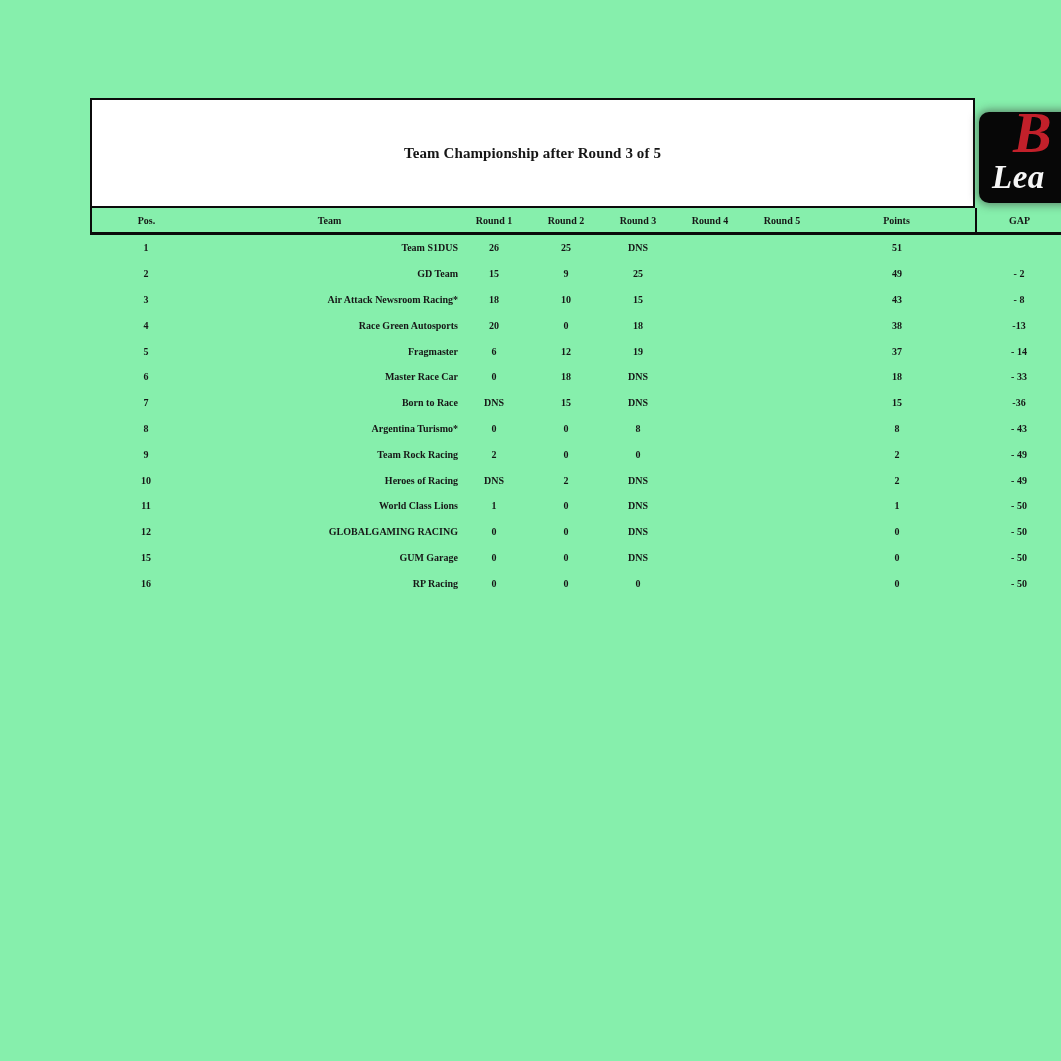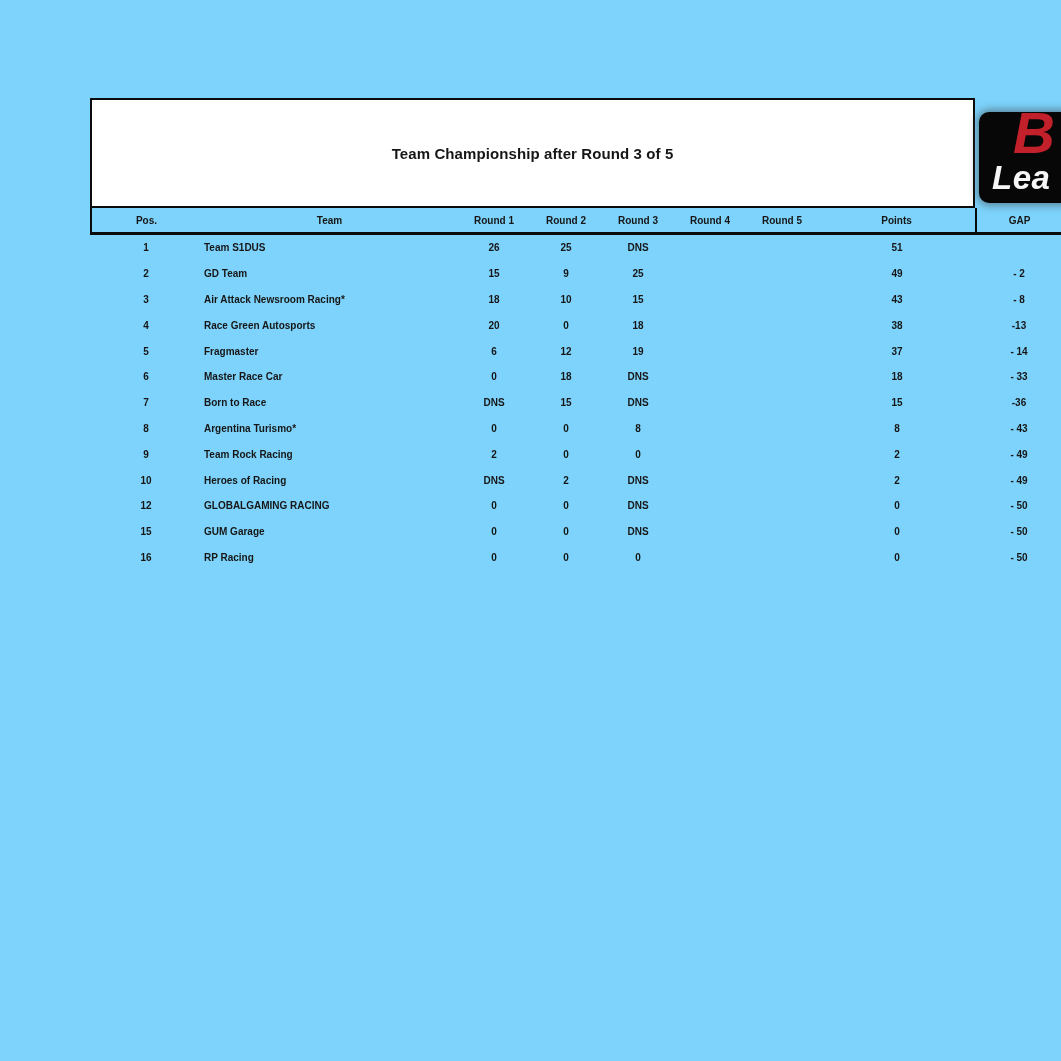--- a/index.html
+++ b/index.html
@@ -1,21 +1,21 @@
 <!DOCTYPE html>
 <html><head>
 <meta charset="utf-8">
 <style>
   html,body{margin:0;padding:0;background:#ffffff;}
   .canvas{
     position:relative;
     width:1061px;height:1061px;
-    background:#7dd3fc;
+    background:#86efac;
     overflow:hidden;
-    font-family:Liberation Sans, sans-serif;
+    font-family:Liberation Serif, serif;
     font-weight:700;
     color:#161616;
   }
   
   .title-box{
     position:absolute;left:90px;top:98px;
     width:885px;height:110px;
     box-sizing:border-box;
     border:2.5px solid #0b0b0b;
     display:flex;align-items:center;justify-content:center;
@@ -55,21 +55,21 @@
   .standings thead th{
     height:24px;
     border-bottom:3.5px solid #0b0b0b;
     vertical-align:middle;
   }
   .standings thead th.c-pos{border-left:2.5px solid #0b0b0b;}
   .standings thead th.c-points{border-right:2.5px solid #0b0b0b;}
   .standings tbody td{height:25.8px;vertical-align:middle;}
   .c-pos{text-align:center;}
   th.c-team{text-align:center;}
-  td.c-team{text-align:left;padding-left:3px;}
+  td.c-team{text-align:right;padding-left:3px;}
   .c-round{text-align:center;}
   .c-points{text-align:center;}
   .c-gap{text-align:center;padding-right:17px;}
 </style>
 </head>
 <body>
 
 <div class="canvas">
 
   <div class="title-box">
@@ -220,20 +220,31 @@
       <td class="c-team">Heroes of Racing</td>
       <td class="c-round">DNS</td>
       <td class="c-round">2</td>
       <td class="c-round">DNS</td>
       <td class="c-round"></td>
       <td class="c-round"></td>
       <td class="c-points">2</td>
       <td class="c-gap">- 49</td>
     </tr>
 
+    <tr>
+      <td class="c-pos">11</td>
+      <td class="c-team">World Class Lions</td>
+      <td class="c-round">1</td>
+      <td class="c-round">0</td>
+      <td class="c-round">DNS</td>
+      <td class="c-round"></td>
+      <td class="c-round"></td>
+      <td class="c-points">1</td>
+      <td class="c-gap">- 50</td>
+    </tr>
 
     <tr>
       <td class="c-pos">12</td>
       <td class="c-team">GLOBALGAMING RACING</td>
       <td class="c-round">0</td>
       <td class="c-round">0</td>
       <td class="c-round">DNS</td>
       <td class="c-round"></td>
       <td class="c-round"></td>
       <td class="c-points">0</td>

